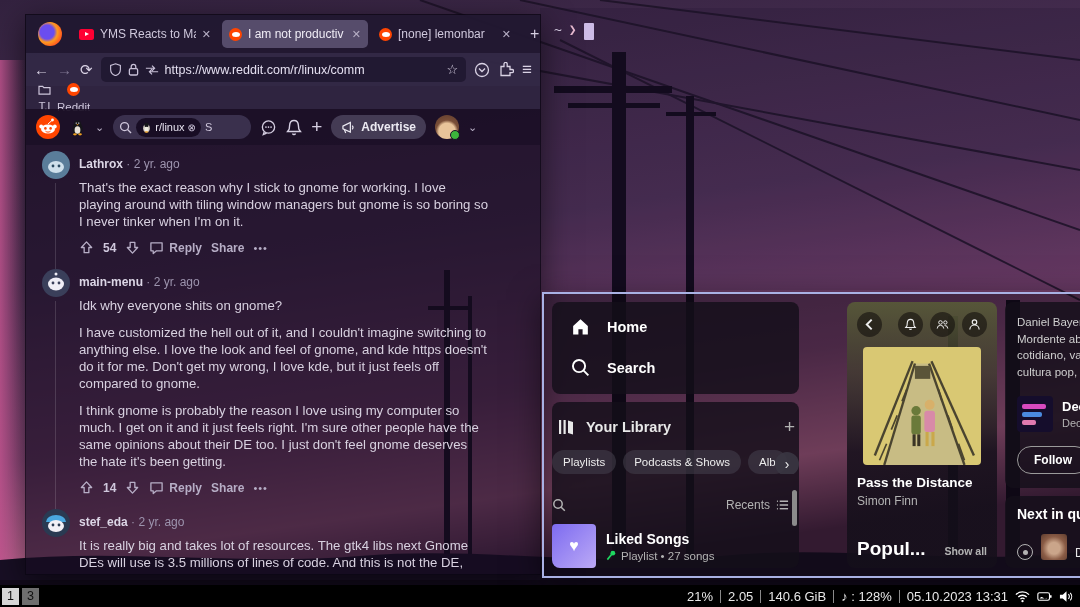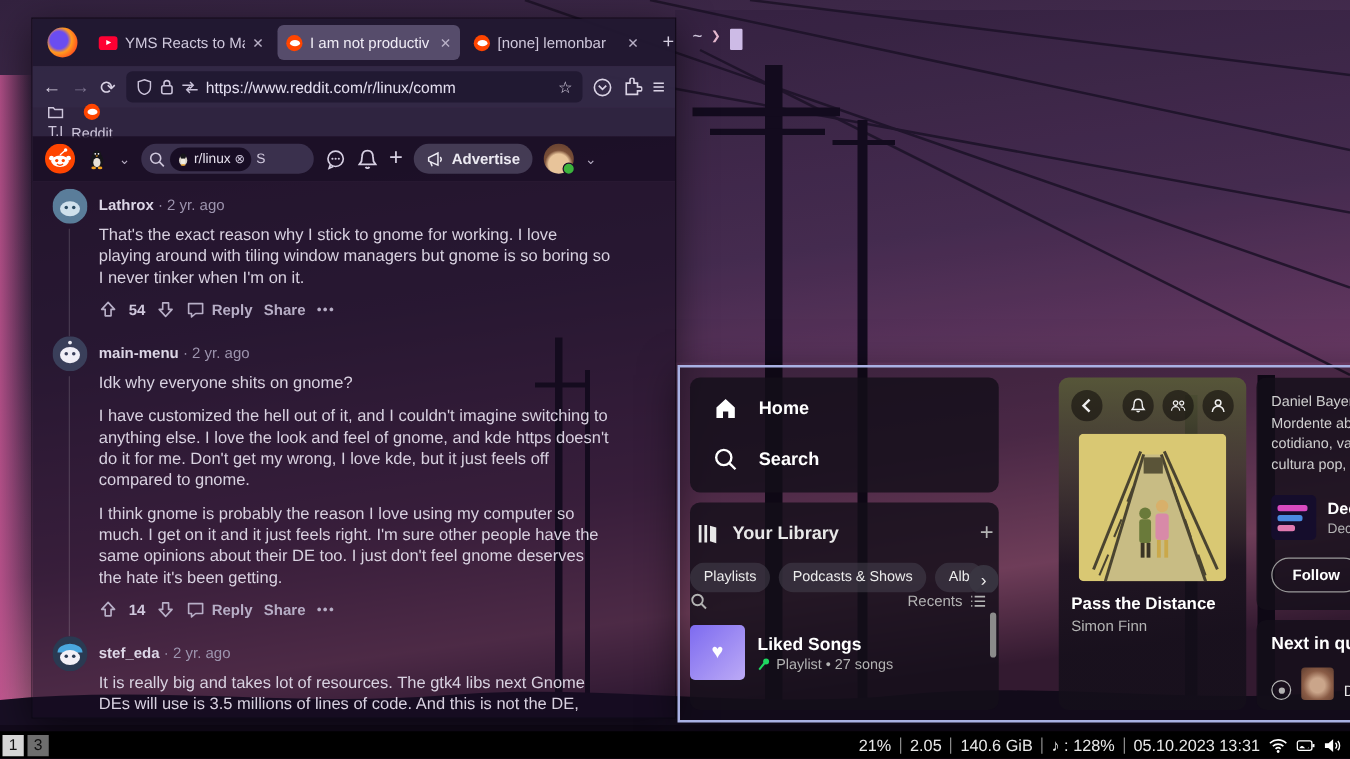--- a/index.html
+++ b/index.html
@@ -93,21 +93,21 @@
   .sp-left { width:247px; flex:none; display:flex; flex-direction:column; gap:8px; }
   .sp-nav { padding:14px 18px 16px; display:flex; flex-direction:column; gap:20px; }
   .sp-nav-row { display:flex; align-items:center; gap:16px; color:#fff; font-weight:bold; font-size:14.5px; }
   .sp-nav-row svg { width:21px; height:21px; }
   .sp-lib { flex:1; padding:12px 0 0; position:relative; overflow:hidden; }
   .lib-head { display:flex; align-items:center; gap:10px; color:#e8e8e8; font-weight:bold;
     font-size:14.5px; padding:2px 4px 12px; }
   .lib-head svg { width:20px; height:20px; }
   .lib-plus { margin-left:auto; color:#b3b3b3; font-size:19px; font-weight:normal; }
   .chips { display:flex; gap:7px; align-items:center; overflow:hidden; position:relative;
-    padding-right:20px; margin-bottom:0; }
+    padding-right:20px; margin-bottom:24px; }
   .chip { background:rgba(70,66,78,.55); color:#ececec; font-size:11.5px; border-radius:14px;
     padding:6px 11px; white-space:nowrap; flex:none; }
   .chips-more { position:absolute; right:0; top:2px; width:24px; height:24px; border-radius:50%;
     background:rgba(58,54,66,.9); color:#eee; display:flex; align-items:center; justify-content:center;
     font-size:14px; }
   .lib-tools { display:flex; align-items:center; color:#b3b3b3; font-size:12px; margin-bottom:12px;
     padding-right:10px; }
   .lib-tools .recents { margin-left:auto; display:flex; align-items:center; gap:6px; }
   .liked-row { display:flex; align-items:center; gap:10px; }
   .liked-art { width:44px; height:44px; border-radius:4px; flex:none;
@@ -573,20 +573,24 @@
           <rect x="42" y="74" width="2.6" height="10" fill="#3a3424"></rect>
             <rect x="46" y="74" width="2.6" height="10" fill="#3a3424"></rect>
           <rect x="52" y="54" width="9" height="18" rx="2.5" fill="#d88aa8"></rect>
           <circle cx="56.5" cy="49" r="4.2" fill="#d8b06a"></circle>
           <rect x="53" y="72" width="2.6" height="12" fill="#caa84a"></rect>
             <rect x="58" y="72" width="2.6" height="12" fill="#caa84a"></rect>
         </g>
       </svg>
       <div class="sp-title">Pass the Distance</div>
       <div class="sp-artist">Simon Finn</div>
+      <div class="sp-popular">
+        <span class="pop-label">Popul...</span>
+        <span class="show-all">Show all</span>
+      </div>
     </div>
 
     <div class="sp-right">
       <div class="sp-card about-card">
         <div class="about-line">Daniel Bayer, João Ca</div>
         <div class="about-line">Mordente abordam t</div>
         <div class="about-line">cotidiano, variedades</div>
         <div class="about-line">cultura pop, atualidad</div>
         <div class="about-artist">
           <div class="dec-thumb">

